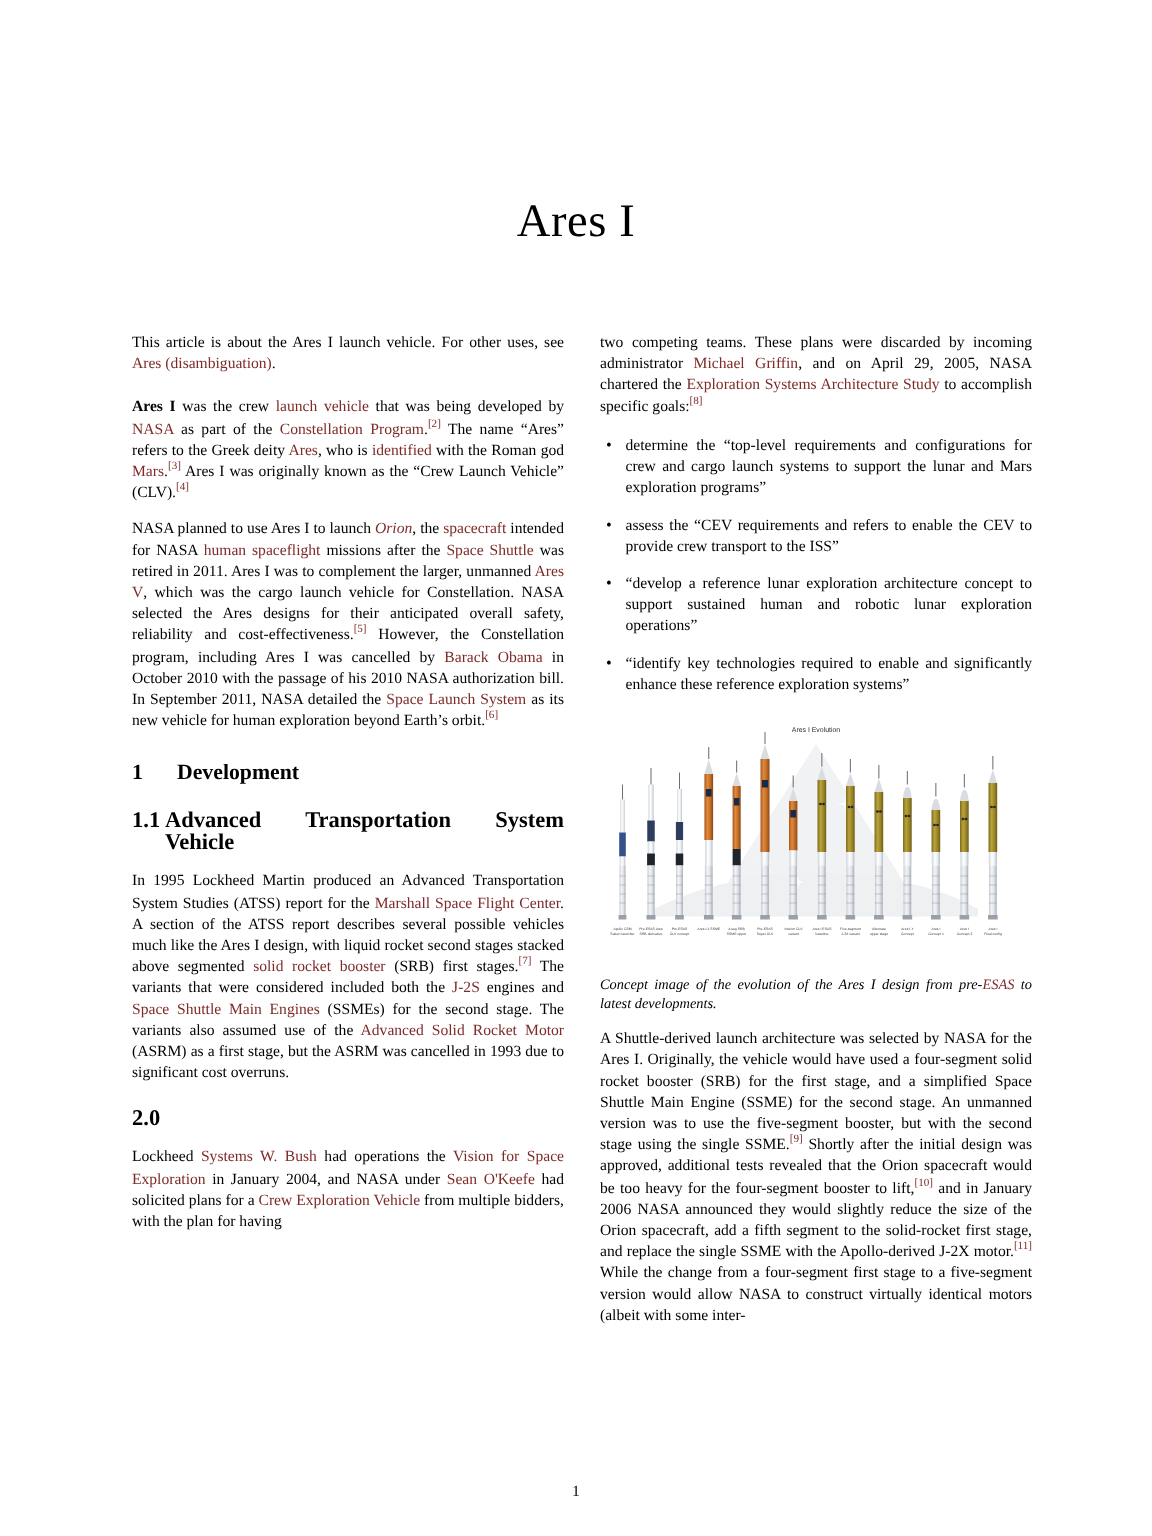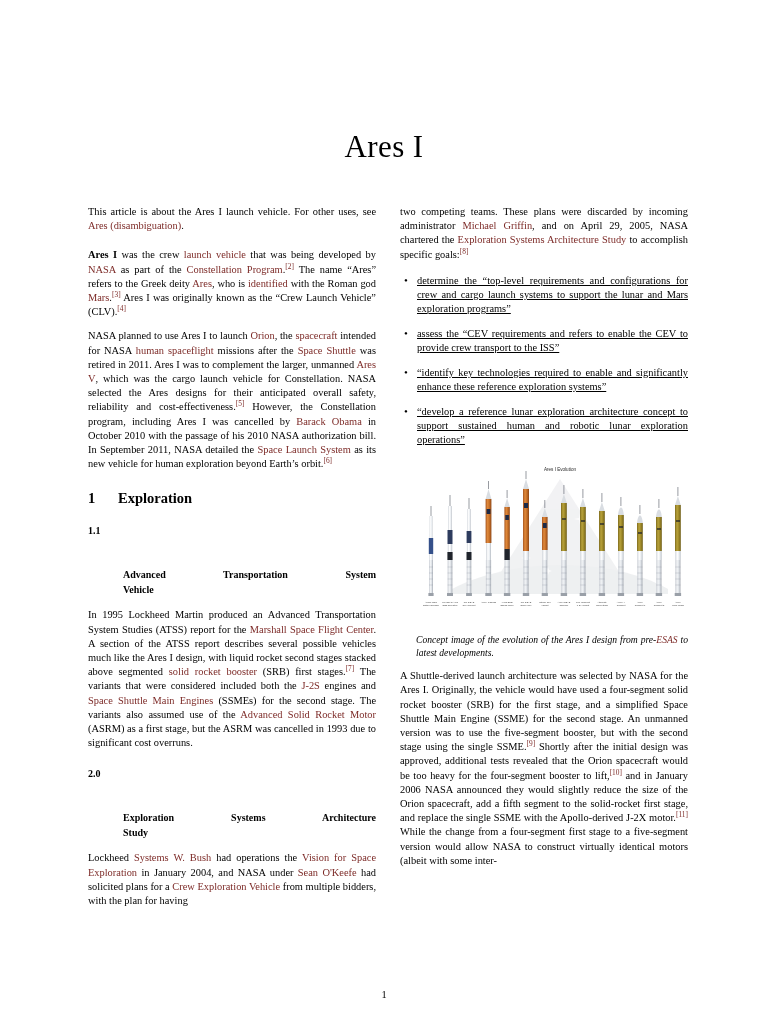--- a/index.html
+++ b/index.html
@@ -28,21 +28,21 @@
     left: 0;
     width: 768px;
     text-align: center;
     font-size: 31px;
     font-weight: normal;
     letter-spacing: 0.4px;
     font-family: "Liberation Serif", "DejaVu Serif", serif;
   }
   .columns {
     position: absolute;
-    top: 205px;
+    top: 222px;
     left: 88px;
     width: 600px;
     height: 755px;
     display: flex;
     gap: 24px;
   }
   .col {
     width: 288px;
     font-size: 10.4px;
     line-height: 14.2px;
@@ -53,82 +53,79 @@
   p {
     margin: 0 0 10px 0;
     text-align: justify;
   }
   .lead-note { margin-bottom: 15px; }
   a, .lnk {
     color: #7d2b28;
     text-decoration: none;
   }
   .bold { font-weight: bold; }
-  .ital { }
+  .ital { font-style: italic; }
   sup.ref {
     font-size: 7.4px;
     vertical-align: super;
     line-height: 0;
   }
   sup.ref .lnk { color: #7d2b28; }
 
   h2.section {
     font-size: 14.5px;
     font-weight: bold;
     margin: 18px 0 11px 0;
     line-height: 18px;
     display: flex;
     gap: 16px;
     text-align: left;
   }
   h2.section .num { min-width: 14px; }
   h3.subsection {
-    font-size: 10px;
+    font-size: 15px;
     font-weight: bold;
     margin: 16px 0 11px 0;
     line-height: 15px;
     display: flex;
-    gap: 13px;
     align-items: flex-start;
   }
   h3.subsection .num { min-width: 22px; flex: 0 0 auto; }
   h3.subsection .txt {
     flex: 1;
     text-align: justify;
     text-align-last: left;
   }
   h3.subsection .txt > span.spread {
     display: block;
     text-align: justify;
     text-align-last: justify;
-    margin-top: 44px;
   }
 
   ul.goals {
     margin: 12px 0 12px 0;
     padding: 0 0 0 17px;
     list-style: none;
   }
   ul.goals li {
     position: relative;
     margin: 0 0 10.5px 0;
     text-align: justify;
     line-height: 14.2px;
-    text-decoration: underline;
   }
   ul.goals li:before {
     content: "\2022";
     position: absolute;
     left: -13px;
     top: -0.5px;
     font-size: 11px;
   }
 
   .figure {
-    margin: 14px 0 10px 16px;
+    margin: 14px 0 10px 0;
   }
   .fig-img {
     width: 288px;
     height: 166px;
     position: relative;
     background: #ffffff;
     overflow: hidden;
   }
   .fig-caption {
     font-style: italic;
@@ -161,54 +158,50 @@
     <div class="col">
 
       <p class="lead-note"><span>This article is about the Ares I launch vehicle. For other uses, see </span><span class="lnk">Ares (disambiguation)</span><span>.</span></p>
 
       <p><span class="bold">Ares I</span><span> was the crew </span><span class="lnk">launch vehicle</span><span> that was being developed by </span><span class="lnk">NASA</span><span> as part of the </span><span class="lnk">Constellation Program</span><span>.</span><sup class="ref"><span class="lnk">[2]</span></sup><span> The name “Ares” refers to the Greek deity </span><span class="lnk">Ares</span><span>, who is </span><span class="lnk">identified</span><span> with the Roman god </span><span class="lnk">Mars</span><span>.</span><sup class="ref"><span class="lnk">[3]</span></sup><span> Ares I was originally known as the “Crew Launch Vehicle” (CLV).</span><sup class="ref"><span class="lnk">[4]</span></sup></p>
 
       <p><span>NASA planned to use Ares I to launch </span><span class="lnk ital">Orion</span><span>, the </span><span class="lnk">spacecraft</span><span> intended for NASA </span><span class="lnk">human spaceflight</span><span> missions after the </span><span class="lnk">Space Shuttle</span><span> was retired in 2011. Ares I was to complement the larger, unmanned </span><span class="lnk">Ares V</span><span>, which was the cargo launch vehicle for Constellation. NASA selected the Ares designs for their anticipated overall safety, reliability and cost-effectiveness.</span><sup class="ref"><span class="lnk">[5]</span></sup><span> However, the Constellation program, including Ares I was cancelled by </span><span class="lnk">Barack Obama</span><span> in October 2010 with the passage of his 2010 NASA authorization bill. In September 2011, NASA detailed the </span><span class="lnk">Space Launch System</span><span> as its new vehicle for human exploration beyond Earth’s orbit.</span><sup class="ref"><span class="lnk">[6]</span></sup></p>
 
       <h2 class="section">
         <span class="num">1</span>
-        <span class="txt">Exploration</span>
+        <span class="txt">Development</span>
       </h2>
 
       <h3 class="subsection">
         <span class="num">1.1</span>
         <span class="txt">
           <span class="spread">Advanced    Transportation    System</span>
           <span>Vehicle</span>
         </span>
       </h3>
 
       <p><span>In 1995 Lockheed Martin produced an Advanced Transportation System Studies (ATSS) report for the </span><span class="lnk">Marshall Space Flight Center</span><span>. A section of the ATSS report describes several possible vehicles much like the Ares I design, with liquid rocket second stages stacked above segmented </span><span class="lnk">solid rocket booster</span><span> (SRB) first stages.</span><sup class="ref"><span class="lnk">[7]</span></sup><span> The variants that were considered included both the </span><span class="lnk">J-2S</span><span> engines and </span><span class="lnk">Space Shuttle Main Engines</span><span> (SSMEs) for the second stage. The variants also assumed use of the </span><span class="lnk">Advanced Solid Rocket Motor</span><span> (ASRM) as a first stage, but the ASRM was cancelled in 1993 due to significant cost overruns.</span></p>
 
       <h3 class="subsection">
         <span class="num">2.0</span>
-        <span class="txt">
-          <span class="spread">Exploration    Systems    Architecture</span>
-          <span>Study</span>
-        </span>
       </h3>
 
       <p><span>Lockheed </span><span class="lnk">Systems W. Bush</span><span> had operations the </span><span class="lnk">Vision for Space Exploration</span><span> in January 2004, and NASA under </span><span class="lnk">Sean O'Keefe</span><span> had solicited plans for a </span><span class="lnk">Crew Exploration Vehicle</span><span> from multiple bidders, with the plan for having</span></p>
 
     </div>
 
     <div class="col">
 
       <p><span>two competing teams. These plans were discarded by incoming administrator </span><span class="lnk">Michael Griffin</span><span>, and on April 29, 2005, NASA chartered the </span><span class="lnk">Exploration Systems Architecture Study</span><span> to accomplish specific goals:</span><sup class="ref"><span class="lnk">[8]</span></sup></p>
 
       <ul class="goals">
         <li>determine the “top-level requirements and configurations for crew and cargo launch systems to support the lunar and Mars exploration programs”</li>
         <li>assess the “CEV requirements and refers to enable the CEV to provide crew transport to the ISS”</li>
+        <li>“develop a reference lunar exploration architecture concept to support sustained human and robotic lunar exploration operations”</li>
         <li>“identify key technologies required to enable and significantly enhance these reference exploration systems”</li>
-        <li>“develop a reference lunar exploration architecture concept to support sustained human and robotic lunar exploration operations”</li>
       </ul>
 
       <div class="figure">
         <div class="fig-img">
           <svg width="288" height="166" viewBox="0 0 288 166" xmlns="http://www.w3.org/2000/svg">
             <defs>
               <linearGradient id="metal" x1="0" y1="0" x2="1" y2="0">
                 <stop offset="0%" stop-color="#c9cdd4"></stop>
                 <stop offset="35%" stop-color="#f2f4f6"></stop>
                 <stop offset="65%" stop-color="#dfe3e8"></stop>

